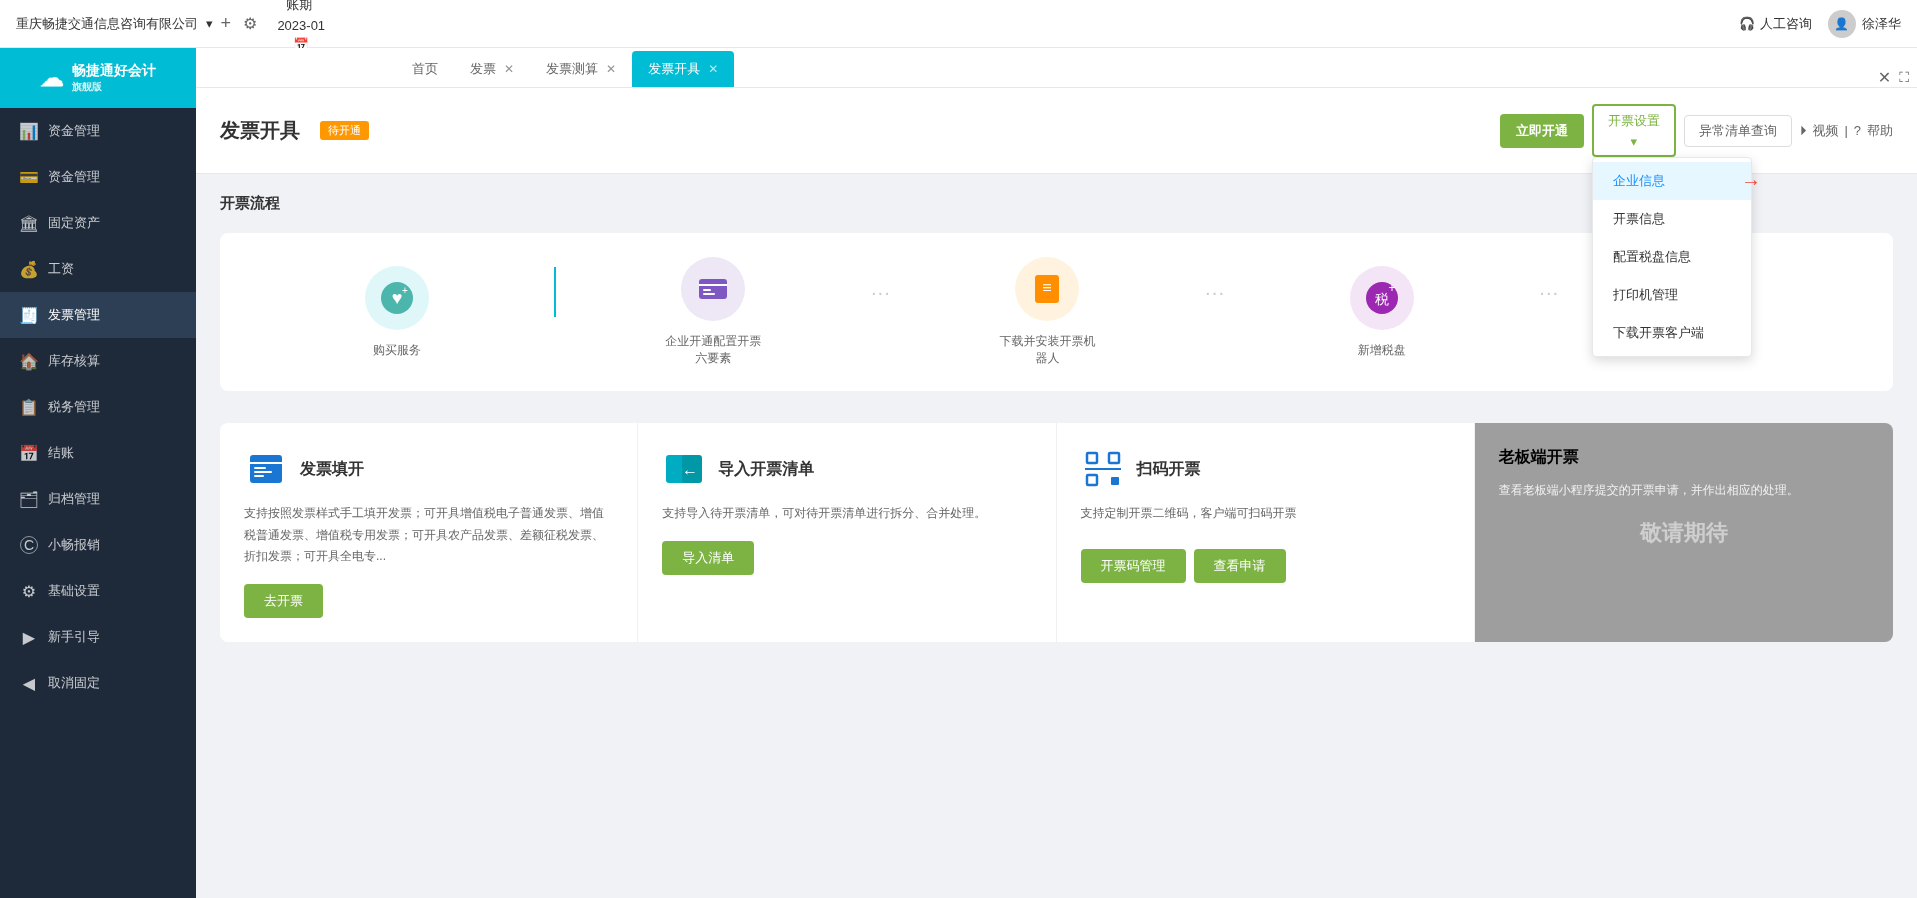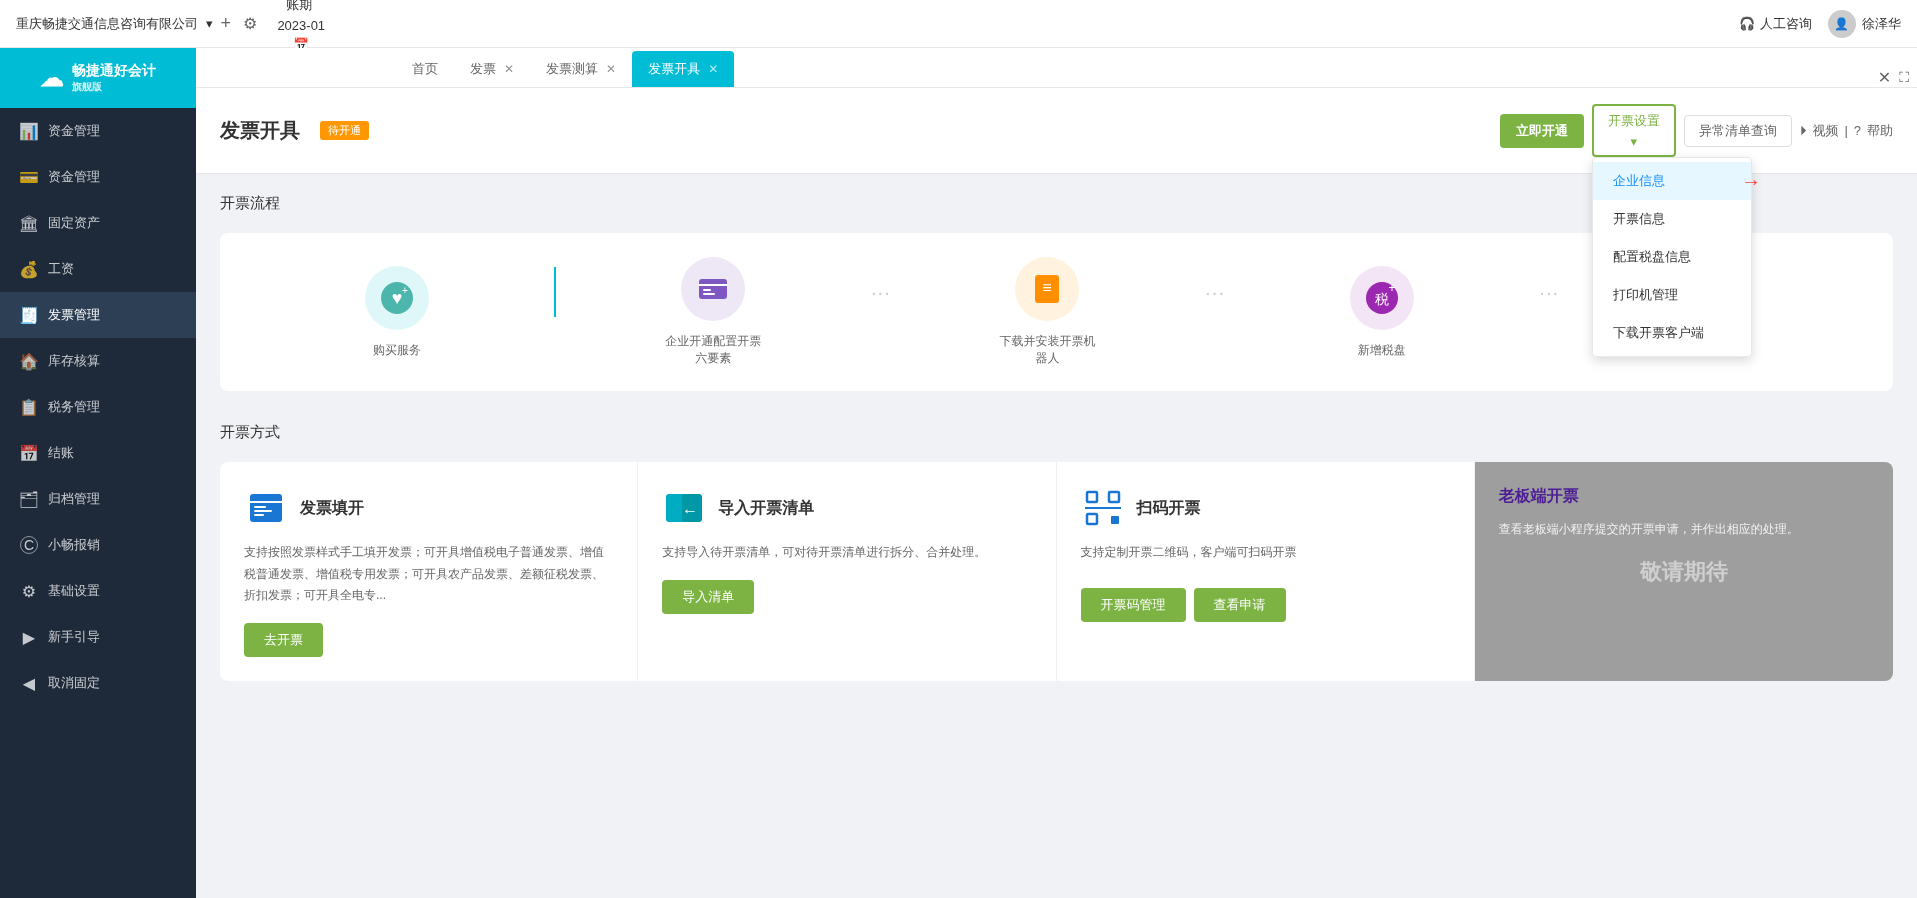--- a/index.html
+++ b/index.html
@@ -46,21 +46,21 @@
     .btn-outline-light { background: #fff; color: #666; border: 1px solid #ddd; padding: 6px 14px; border-radius: 4px; cursor: pointer; font-size: 13px; display: flex; align-items: center; gap: 4px; text-align: center; }
 
     
     .dropdown-menu { position: absolute; top: 100%; left: 0; right: 0; background: #fff; border: 1px solid #e8e8e8; border-radius: 4px; box-shadow: 0 4px 12px rgba(0,0,0,0.15); z-index: 200; min-width: 160px; padding: 4px 0; }
     .dropdown-item { padding: 10px 20px; font-size: 13px; color: #333; cursor: pointer; white-space: nowrap; }
     .dropdown-item.highlighted { background: #e6f7ff; color: #1890ff; }
     .dropdown-arrow { color: #f44336; font-size: 20px; position: absolute; right: -10px; top: 6px; }
 
     
     .page-content { padding: 20px 24px; }
-    .section-title { font-size: 15px; font-weight: normal; color: #333; margin-bottom: 20px; }
+    .section-title { font-size: 15px; font-weight: bold; color: #333; margin-bottom: 20px; }
     .process-flow { display: flex; align-items: center; gap: 0; margin-bottom: 32px; background: #fff; padding: 24px; border-radius: 8px; }
     .process-step { display: flex; flex-direction: column; align-items: center; gap: 12px; flex: 1; }
     .process-icon { width: 64px; height: 64px; border-radius: 50%; display: flex; align-items: center; justify-content: center; font-size: 28px; }
     .process-icon.teal { background: #e0f7fa; }
     .process-icon.purple { background: #ede7f6; }
     .process-icon.orange { background: #fff3e0; }
     .process-icon.violet { background: #f3e5f5; }
     .process-icon.gold { background: #fff8e1; }
     .process-arrow { color: #ccc; font-size: 20px; margin: 0 4px; margin-bottom: 40px; flex-shrink: 0; }
     .process-label { font-size: 12px; color: #666; text-align: center; max-width: 100px; }
@@ -69,21 +69,21 @@
     
     .invoice-methods { display: grid; grid-template-columns: 1fr 1fr 1fr 1fr; gap: 0; background: #fff; border-radius: 8px; overflow: hidden; }
     .method-card { padding: 24px; border-right: 1px solid #f0f0f0; }
     .method-card:last-child { border-right: none; }
     .method-header { display: flex; align-items: center; gap: 12px; margin-bottom: 12px; }
     .method-icon { width: 44px; height: 44px; display: flex; align-items: center; justify-content: center; font-size: 28px; }
     .method-title { font-size: 16px; font-weight: bold; color: #333; }
     .method-desc { font-size: 12px; color: #666; line-height: 1.8; margin-bottom: 16px; }
     .btn-green { background: #7cb342; color: #fff; border: none; padding: 8px 20px; border-radius: 4px; cursor: pointer; font-size: 13px; }
     .method-card.gray-card { background: #9e9e9e; }
-    .method-card.gray-card .method-title { color: #4c1d95; }
+    .method-card.gray-card .method-title { color: #000000; }
     .method-card.gray-card .method-desc { color: rgba(255,255,255,0.85); }
     .gray-overlay { font-size: 18px; color: rgba(255,255,255,0.4); text-align: center; margin-top: 20px; font-family: Liberation Serif, serif; }
 
     
     ::-webkit-scrollbar { width: 6px; }
     ::-webkit-scrollbar-track { background: #f1f1f1; }
     ::-webkit-scrollbar-thumb { background: #ccc; border-radius: 3px; }
   </style>
 </head>
 <body>
@@ -311,21 +311,20 @@
                     <line x1="4" y1="15" x2="32" y2="15" stroke="white" stroke-width="2"></line>
                     <rect x="8" y="19" width="8" height="2" rx="1" fill="white"></rect>
                   </svg>
               </div>
               <span class="process-label">去开票</span>
             </div>
           </div>
         </div>
 
         <div>
-          <div class="section-title">开票方式</div>
           <div class="invoice-methods">
 
             <div class="method-card">
               <div class="method-header">
                 <div class="method-icon">
                   <svg width="40" height="40" viewBox="0 0 40 40">
                       <rect x="4" y="6" width="32" height="28" rx="3" fill="#1976d2"></rect>
                       <line x1="4" y1="14" x2="36" y2="14" stroke="white" stroke-width="2"></line>
                       <rect x="8" y="18" width="12" height="2" rx="1" fill="white"></rect>
                       <rect x="8" y="22" width="18" height="2" rx="1" fill="white"></rect>

